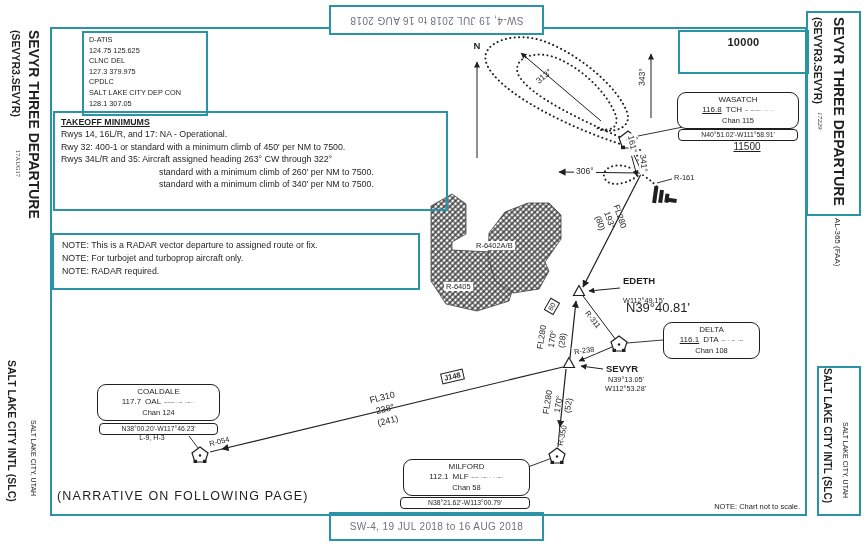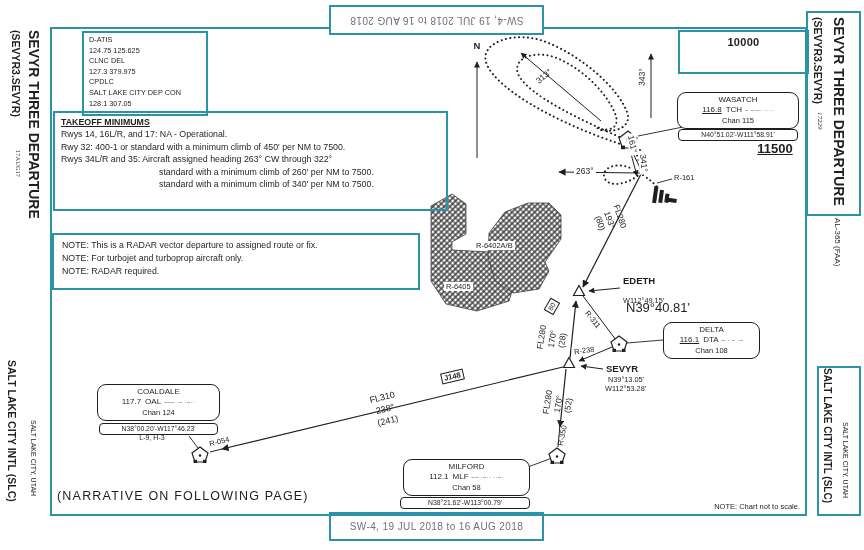--- a/index.html
+++ b/index.html
@@ -178,21 +178,21 @@
   <div class="tealbox" style="left:678px;top:30px;width:127px;height:37px;text-align:center;font-size:11px;font-weight:700;line-height:15px;padding-top:3px;letter-spacing:0.3px;">
     <div>10000</div>
   </div>
 
   <div class="lbl" style="left:468px;top:40px;width:18px;text-align:center;font-size:9.5px;font-weight:600;">N</div>
 
   <div class="lbl" style="left:535px;top:71px;font-size:8.5px;transform:rotate(-40deg);">313°</div>
   <div class="lbl" style="left:633px;top:72px;font-size:8.5px;transform:rotate(-88deg);">343°</div>
   <div class="lbl wbg" style="left:622px;top:139px;font-size:8.5px;transform:rotate(78deg);">161°</div>
   <div class="lbl wbg" style="left:633px;top:158px;font-size:8.5px;transform:rotate(84deg);">341°</div>
-  <div class="lbl wbg" style="left:574px;top:166px;font-size:8.5px;">263°</div>
+  <div class="lbl wbg" style="left:574px;top:166px;font-size:8.5px;">306°</div>
   <div class="lbl" style="left:674px;top:173px;font-size:7.5px;">R-161</div>
   <div class="lbl" style="left:583px;top:315px;font-size:7.5px;transform:rotate(51deg);">R-311</div>
   <div class="lbl wbg" style="left:572px;top:346px;font-size:7.5px;transform:rotate(-8deg);">R-238</div>
   <div class="lbl" style="left:552px;top:431px;font-size:7.5px;transform:rotate(-78deg);">R-350</div>
   <div class="lbl" style="left:209px;top:437px;font-size:7.5px;transform:rotate(-14deg);">R-054</div>
 
   <div class="rlstack" style="left:580px;top:204px;width:60px;transform:rotate(71deg);">
     <div>FL280</div>
     <div>193°</div>
     <div>(80)</div>
@@ -224,21 +224,21 @@
   <div class="lbl" style="left:606px;top:363px;font-size:9.5px;font-weight:600;">SEVYR</div>
   <div class="lbl" style="left:608px;top:375px;font-size:7.3px;">N39°13.05'</div>
   <div class="lbl" style="left:605px;top:384px;font-size:7.3px;">W112°53.28'</div>
 
   <div class="navbox" style="left:677px;top:92px;width:120px;">
     <div>WASATCH</div>
     <div><span class="u" style="margin-right:4px;">116.8</span><span>TCH</span><span class="morse">– –·–· ····</span></div>
     <div style="font-size:7.5px;">Chan 115</div>
   </div>
   <div class="coordstrip" style="left:678px;top:129px;width:118px;">N40°51.02'-W111°58.91'</div>
-  <div class="lbl u" style="left:727px;top:141px;width:40px;text-align:center;font-size:13px;font-weight:700;margin-left:28px;">11500</div>
+  <div class="lbl u" style="left:727px;top:141px;width:40px;text-align:center;font-size:10px;font-weight:400;">11500</div>
 
   <div class="navbox" style="left:663px;top:322px;width:95px;">
     <div>DELTA</div>
     <div><span class="u" style="margin-right:4px;">116.1</span><span>DTA</span><span class="morse">–·· – ·–</span></div>
     <div style="font-size:7.5px;">Chan 108</div>
   </div>
 
   <div class="navbox" style="left:403px;top:459px;width:125px;">
     <div>MILFORD</div>
     <div><span style="margin-right:4px;">112.1</span><span>MLF</span><span class="morse">–– ·–·· ··–·</span></div>

